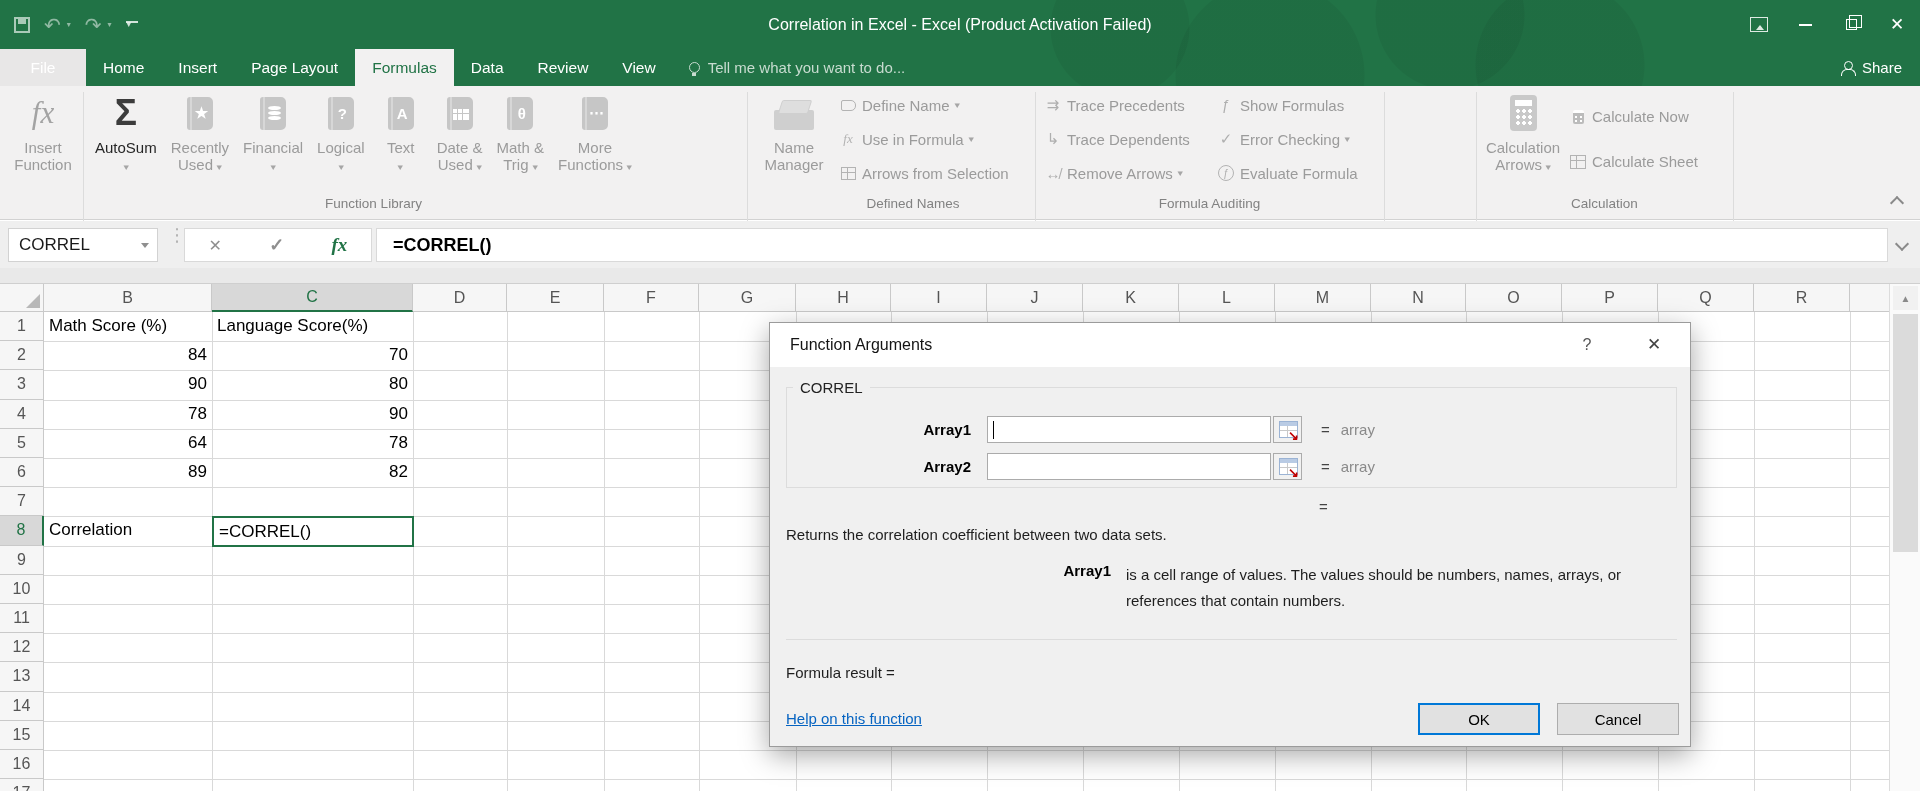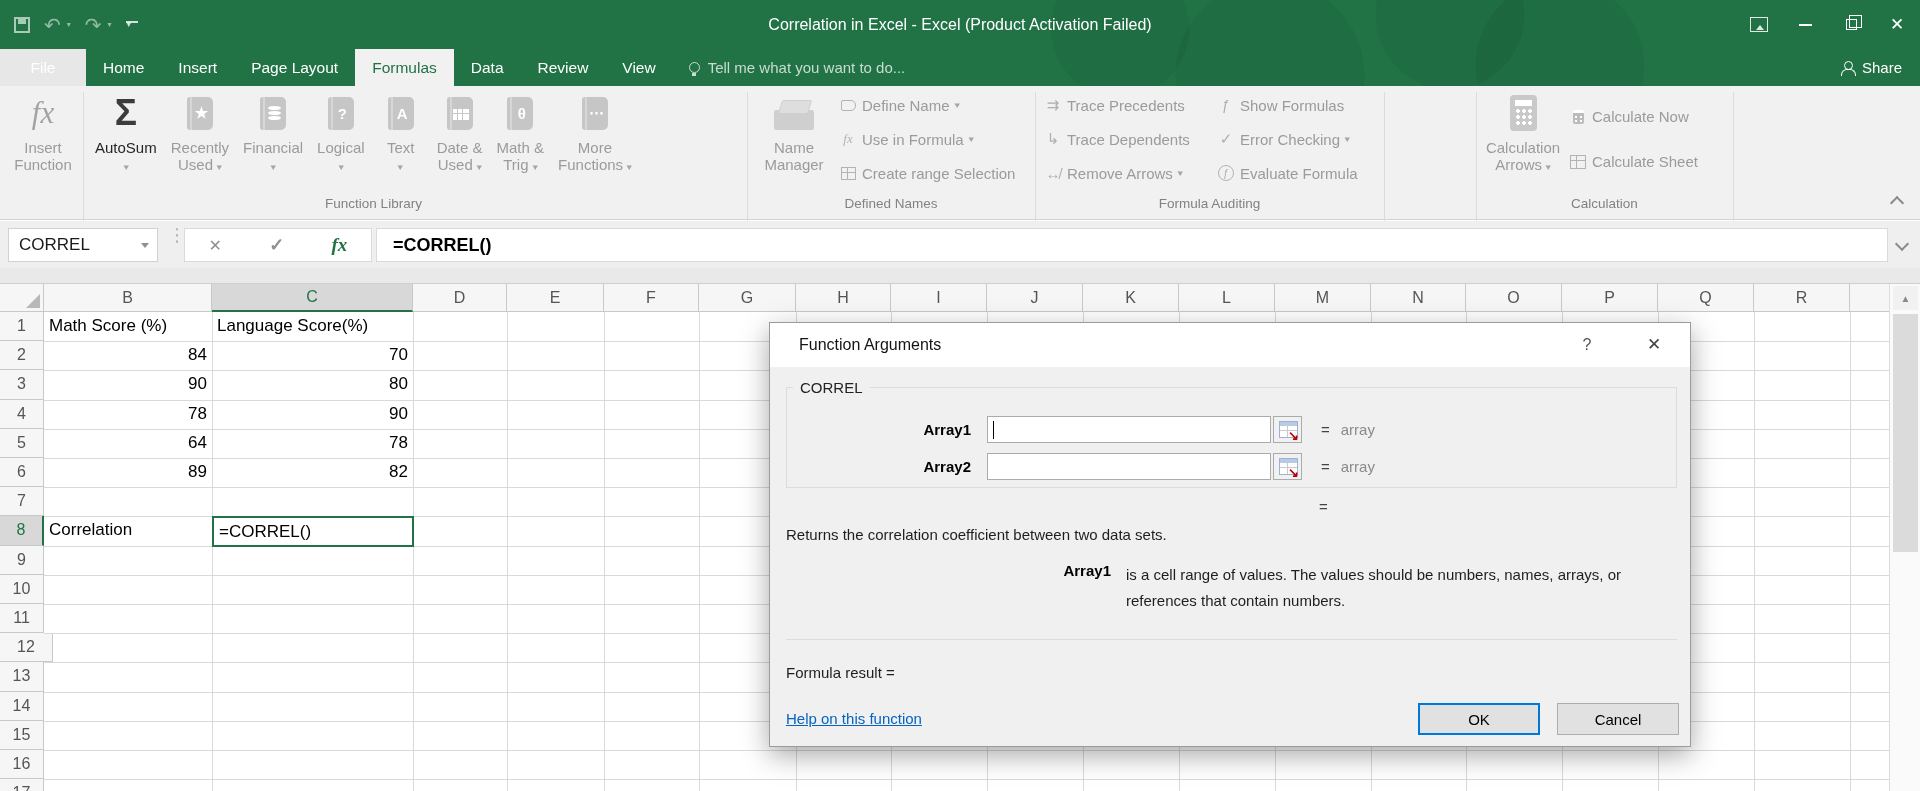--- a/index.html
+++ b/index.html
@@ -140,21 +140,21 @@
 
   
   .vscroll { position:absolute; right:0; top:284px; width:31px; height:507px; background:#fafafa; border-left:1px solid #dcdcdc; }
   .vsb-up { position:absolute; left:3px; top:2px; width:25px; height:24px; background:#f1f1f1; display:flex; align-items:center; justify-content:center; color:#8a8a8a; font-size:10px; }
   .vsb-up::before { content:"▲"; }
   .vsb-thumb { position:absolute; left:3px; top:30px; width:25px; height:238px; background:#dbdbdb; }
 
   
   .dialog { position:absolute; left:769px; top:322px; width:922px; height:425px; background:#f0f0f0; border:1px solid #9b9b9b; box-shadow:0 8px 26px rgba(0,0,0,.35); z-index:10; }
   .dtitle { position:absolute; left:0; top:0; width:100%; height:44px; background:#fff; }
-  .dtext { position:absolute; left:29px; top:0; line-height:44px; font-size:16px; color:#141414; }
+  .dtext { position:absolute; left:20px; top:0; line-height:44px; font-size:16px; color:#141414; }
   .dhelp { position:absolute; left:804px; top:9px; width:26px; height:26px; text-align:center; line-height:26px; color:#555; font-size:16px; }
   .dhelp::before { content:"?"; }
   .dclose { position:absolute; left:869px; top:8px; width:30px; height:28px; text-align:center; line-height:28px; color:#444; font-size:17px; }
   .dclose::before { content:"✕"; }
   .dgroup { position:absolute; left:16px; top:56px; width:891px; height:109px; border:1px solid #dcdcdc; }
   .dgroup legend { font-size:15px; color:#222; padding:0 7px; margin-left:6px; }
   #argrows { position:absolute; left:0; top:20px; width:100%; }
   .arow { display:flex; align-items:center; height:27px; margin-bottom:10px; }
   .alabel { width:184px; text-align:right; font-weight:bold; font-size:15px; color:#000; padding-right:0; flex:none; }
   .ainput { margin-left:16px; width:284px; height:27px; background:#fff; border:1px solid #ababab; flex:none; display:flex; align-items:center; }
@@ -313,21 +313,21 @@
           <span class="">Define Name</span>
           <span class="dn" style="margin-left: 5px;">▾</span>
         </div>
         <div class="srow">
           <span class="si i-fx"></span>
           <span class="">Use in Formula</span>
           <span class="dn" style="margin-left: 5px;">▾</span>
         </div>
         <div class="srow">
           <span class="si i-grid"></span>
-          <span class="">Create range Selection</span>
+          <span class="">Arrows from Selection</span>
         </div>
       </div>
     <div class="vsep" style="left:1035px;"></div>
 
     <div id="fa1">
         <div class="srow">
           <span class="si i-tp"></span>
           <span class="">Trace Precedents</span>
         </div>
         <div class="srow">
@@ -373,21 +373,21 @@
           <span class="">Calculate Now</span>
         </div>
         <div class="srow">
           <span class="si i-calcsheet"></span>
           <span class="">Calculate Sheet</span>
         </div>
       </div>
     <div class="vsep" style="left:1733px;"></div>
 
     <div class="glabel" style="left:0;width:747px;">Function Library</div>
-    <div class="glabel" style="left:747px;width:288px;">Defined Names</div>
+    <div class="glabel" style="left:769px;width:288px;">Defined Names</div>
     <div class="glabel" style="left:1035px;width:349px;">Formula Auditing</div>
     <div class="glabel" style="left:1476px;width:257px;">Calculation</div>
     <span class="chev chevup ribcollapse"></span>
   </div>
 
   <div class="fbar">
     <div class="namebox"><span>CORREL</span><span class="nbdn"></span></div>
     <span class="fdots"></span>
     <div class="fbtns">
       <span class="fb-x"></span>
@@ -423,21 +423,21 @@
       <div class="gcell rowhead" style="left: 0px; top: 57.2px; width: 44px; height: 29.2px;">2</div>
       <div class="gcell rowhead" style="left: 0px; top: 86.4px; width: 44px; height: 29.2px;">3</div>
       <div class="gcell rowhead" style="left: 0px; top: 115.6px; width: 44px; height: 29.2px;">4</div>
       <div class="gcell rowhead" style="left: 0px; top: 144.8px; width: 44px; height: 29.2px;">5</div>
       <div class="gcell rowhead" style="left: 0px; top: 174px; width: 44px; height: 29.2px;">6</div>
       <div class="gcell rowhead" style="left: 0px; top: 203.2px; width: 44px; height: 29.2px;">7</div>
       <div class="gcell rowhead sel" style="left: 0px; top: 232.4px; width: 44px; height: 29.2px;">8</div>
       <div class="gcell rowhead" style="left: 0px; top: 261.6px; width: 44px; height: 29.2px;">9</div>
       <div class="gcell rowhead" style="left: 0px; top: 290.8px; width: 44px; height: 29.2px;">10</div>
       <div class="gcell rowhead" style="left: 0px; top: 320px; width: 44px; height: 29.2px;">11</div>
-      <div class="gcell rowhead" style="left: 0px; top: 349.2px; width: 53px; height: 29.2px;">12</div>
+      <div class="gcell rowhead" style="left: 0px; top: 349.2px; width: 44px; height: 29.2px;">12</div>
       <div class="gcell rowhead" style="left: 0px; top: 378.4px; width: 44px; height: 29.2px;">13</div>
       <div class="gcell rowhead" style="left: 0px; top: 407.6px; width: 44px; height: 29.2px;">14</div>
       <div class="gcell rowhead" style="left: 0px; top: 436.8px; width: 44px; height: 29.2px;">15</div>
       <div class="gcell rowhead" style="left: 0px; top: 466px; width: 44px; height: 29.2px;">16</div>
       <div class="gcell rowhead" style="left: 0px; top: 495.2px; width: 44px; height: 29.2px;">17</div>
       <div class="gcell cell" style="left: 44px; top: 28px; width: 169px; height: 30.2px; text-align: left;">Math Score (%)</div>
       <div class="gcell cell" style="left: 44px; top: 57.2px; width: 169px; height: 30.2px; text-align: right;">84</div>
       <div class="gcell cell" style="left: 44px; top: 86.4px; width: 169px; height: 30.2px; text-align: right;">90</div>
       <div class="gcell cell" style="left: 44px; top: 115.6px; width: 169px; height: 30.2px; text-align: right;">78</div>
       <div class="gcell cell" style="left: 44px; top: 144.8px; width: 169px; height: 30.2px; text-align: right;">64</div>

